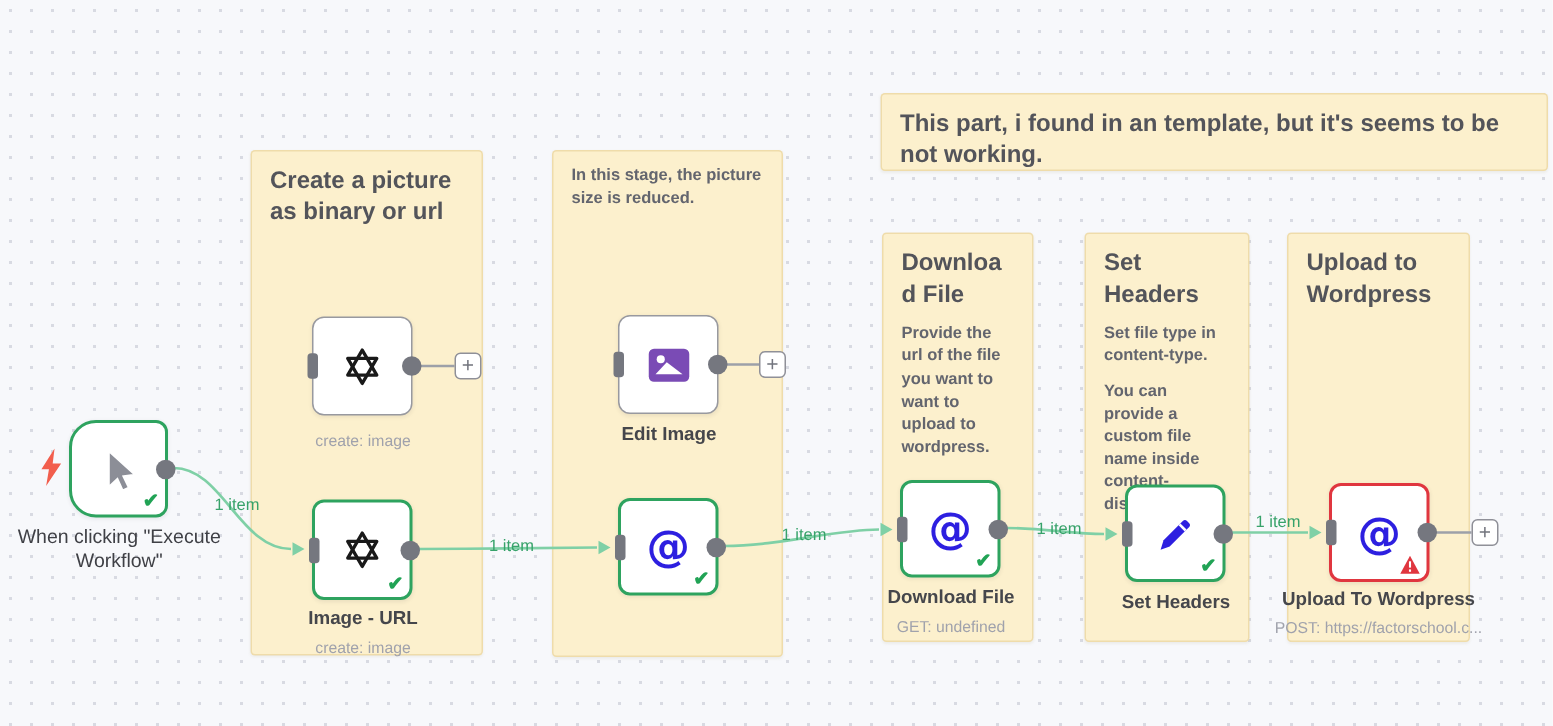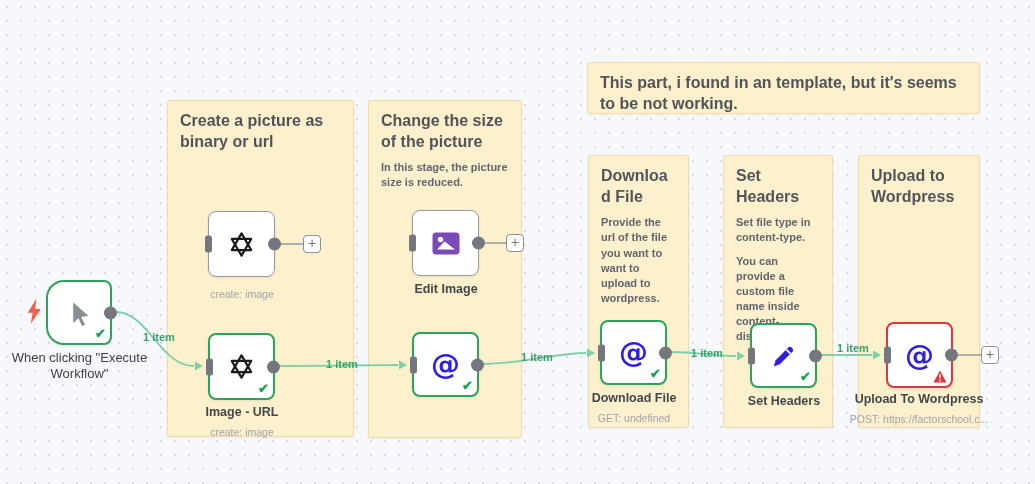--- a/index.html
+++ b/index.html
@@ -23,21 +23,21 @@
     font-size:16px; font-weight:600; color:#53545a; line-height:1.32;
     margin-bottom:8px; word-wrap:break-word;
   }
   .sticky-body { font-size:11px; color:#63656e; line-height:1.38; margin-bottom:8px;font-weight:bold; }
   .sticky-body:empty, .sticky-title:empty { display:none; margin:0; }
 
   
   #edges { position:absolute; left:0; top:0; z-index:2; pointer-events:none; }
 
   .edge-label {
-    position:absolute; z-index:2; font-size:11px; color:#37a26a; white-space:nowrap;font-weight:bold;
+    position:absolute; z-index:2; font-size:11px; color:#37a26a; white-space:nowrap;
   }
 
   
   .node {
     position:absolute; width:67px; height:66px; background:#fff;
     border:1.6px solid #98999f; border-radius:8px; z-index:3;
     display:flex; align-items:center; justify-content:center;
     box-shadow:0 1px 3px rgba(40,40,60,.09);
   }
   .node--success { border:2px solid #2ea35f; }
@@ -71,31 +71,30 @@
     color:#73757e; font-size:14px; line-height:14px; text-align:center; font-weight:400;
   }
 
   .trigger-bolt { position:absolute; left:27px; top:299px; z-index:3; line-height:0; }
 </style>
 </head>
 <body>
 
 <div id="canvas">
 
-  <div class="sticky" style="left:167px; top:100px; width:187px; height:337px;">
+  <div class="sticky" style="left:167px; top:100px; width:155px; height:337px;">
     <div class="sticky-title">Create a picture as binary or url</div>
 
   </div>
 
   <div class="sticky" style="left:368px; top:100px; width:154px; height:338px;">
-    <div class="sticky-title">Change the size of the picture</div>
     <p class="sticky-body">In this stage, the picture size is reduced.</p>
   </div>
 
-  <div class="sticky" style="left:587px; top:62px; width:393px; height:52px;">
+  <div class="sticky" style="left:587px; top:62px; width:445px; height:52px;">
     <div class="sticky-title" style="margin-bottom:0;">This part, i found in an template, but it's seems to be not working.</div>
   </div>
 
   <div class="sticky" style="left:588px; top:155px; width:101px; height:273px;">
     <div class="sticky-title">Download File</div>
     <p class="sticky-body">Provide the url of the file you want to want to upload to wordpress.</p>
   </div>
 
   <div class="sticky" style="left:723px; top:155px; width:110px; height:273px;">
     <div class="sticky-title">Set Headers</div>

